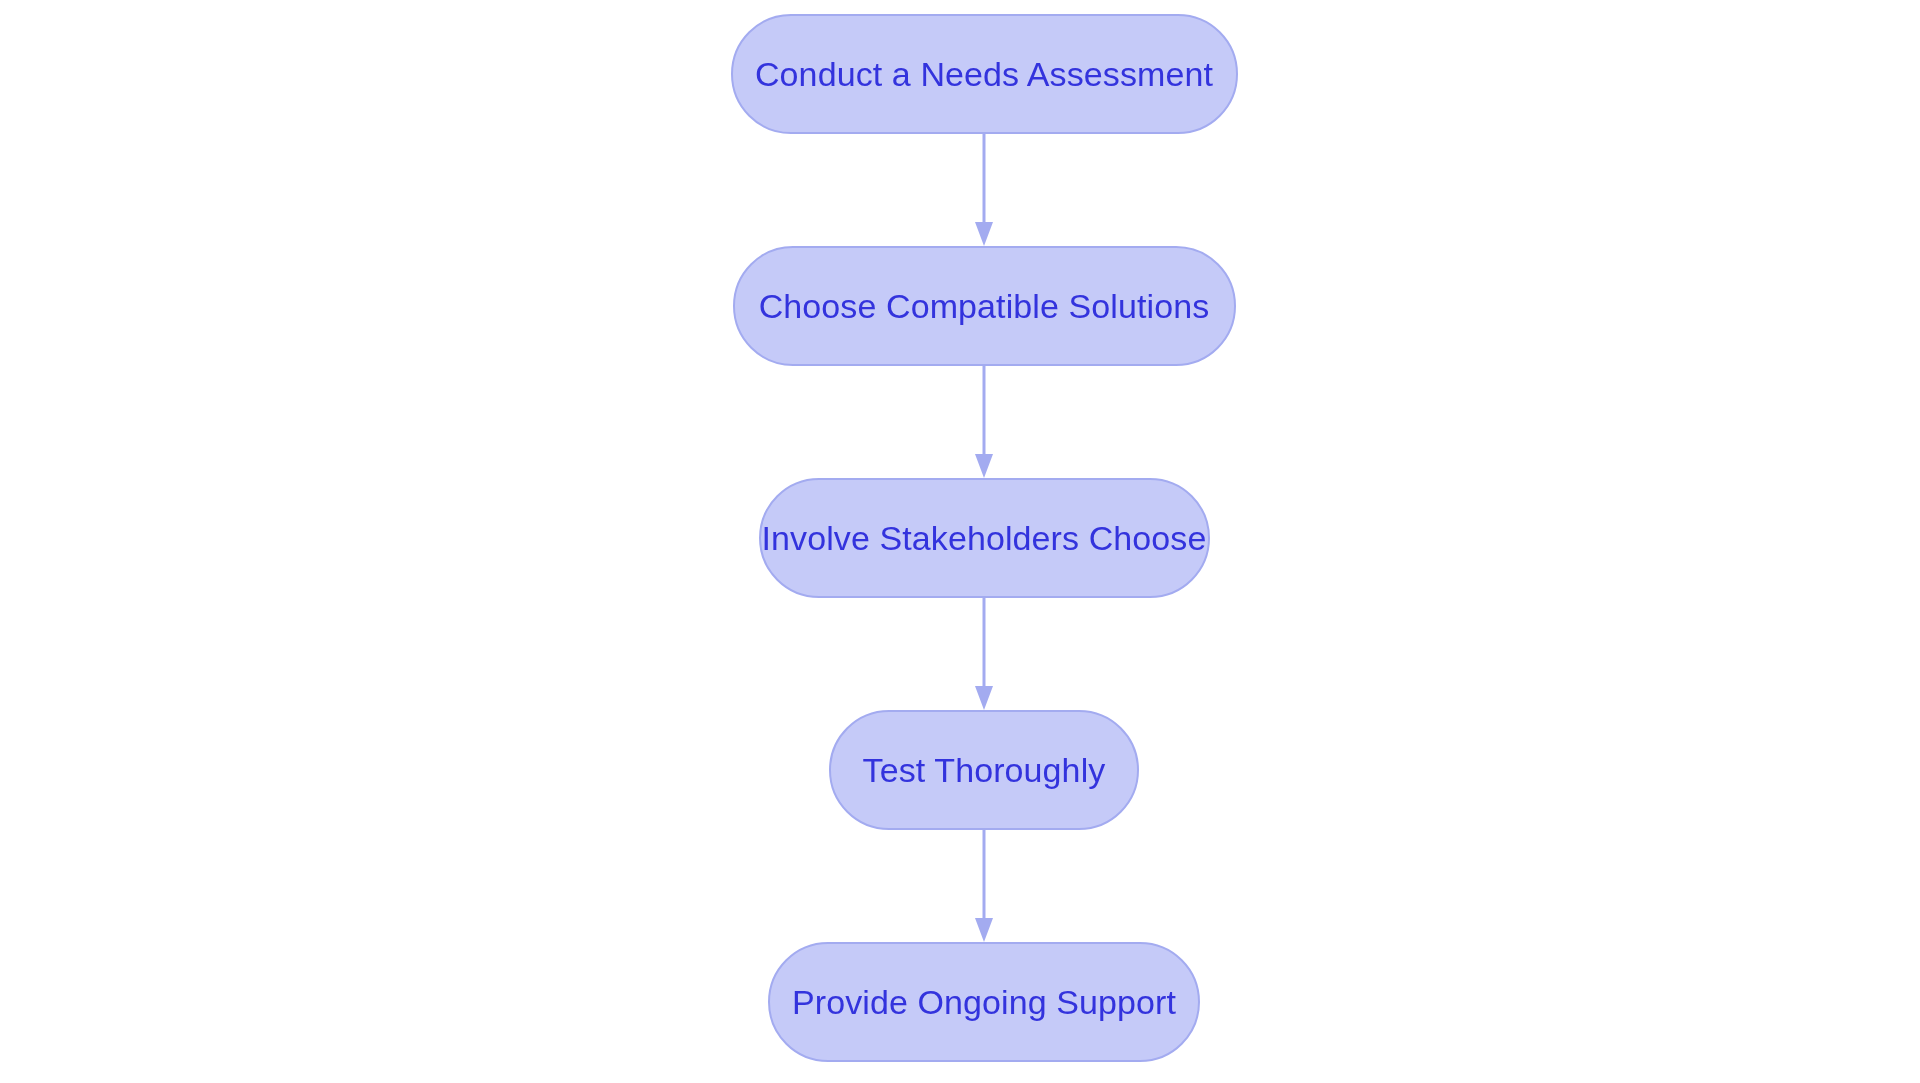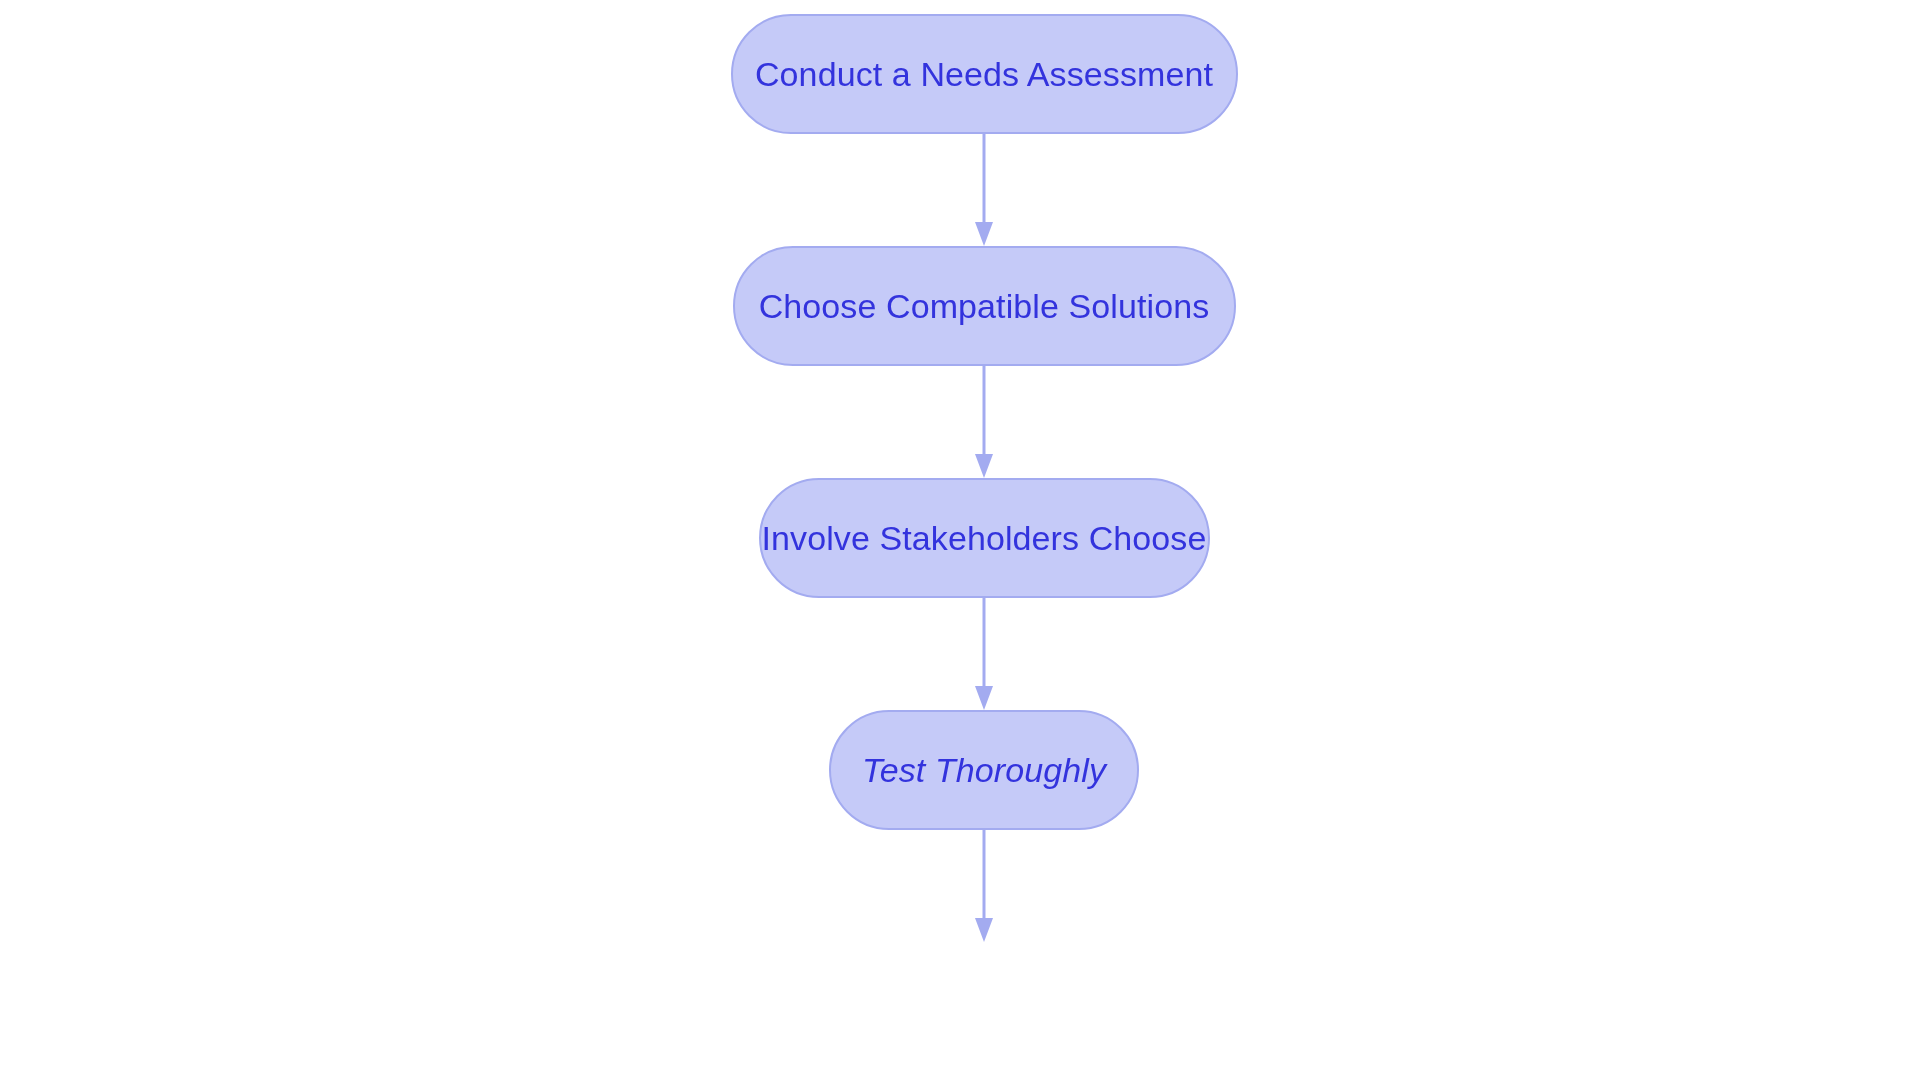--- a/index.html
+++ b/index.html
@@ -51,21 +51,21 @@
     font-size: 34px;
     font-weight: 400;
     line-height: 1;
     letter-spacing: 0.1px;
     white-space: nowrap;
   }
 
   .node-w1 { width: 507px; }
   .node-w2 { width: 503px; text-align: right; }
   .node-w3 { width: 451px; }
-  .node-w4 { width: 310px; font-style: italic; }
+  .node-w4 { width: 310px; }
   .node-w5 { width: 432px; }
 
   
   .connector {
     flex: 0 0 auto;
     width: 24px;
     height: 112px;
     display: block;
   }
   .connector-line {
@@ -116,15 +116,18 @@
 
     <div class="node node-w4">
       <span class="node-label">Test Thoroughly</span>
     </div>
 
     <svg class="connector" viewBox="0 0 24 112" preserveAspectRatio="none">
       <line class="connector-line" x1="12" y1="0" x2="12" y2="94"></line>
       <polygon class="connector-head" points="12,112 3,88 21,88"></polygon>
     </svg>
 
+    <div class="node node-w5">
+      <span class="node-label">Provide Ongoing Support</span>
+    </div>
 
   </div>
 </div>
 
 </body></html>

